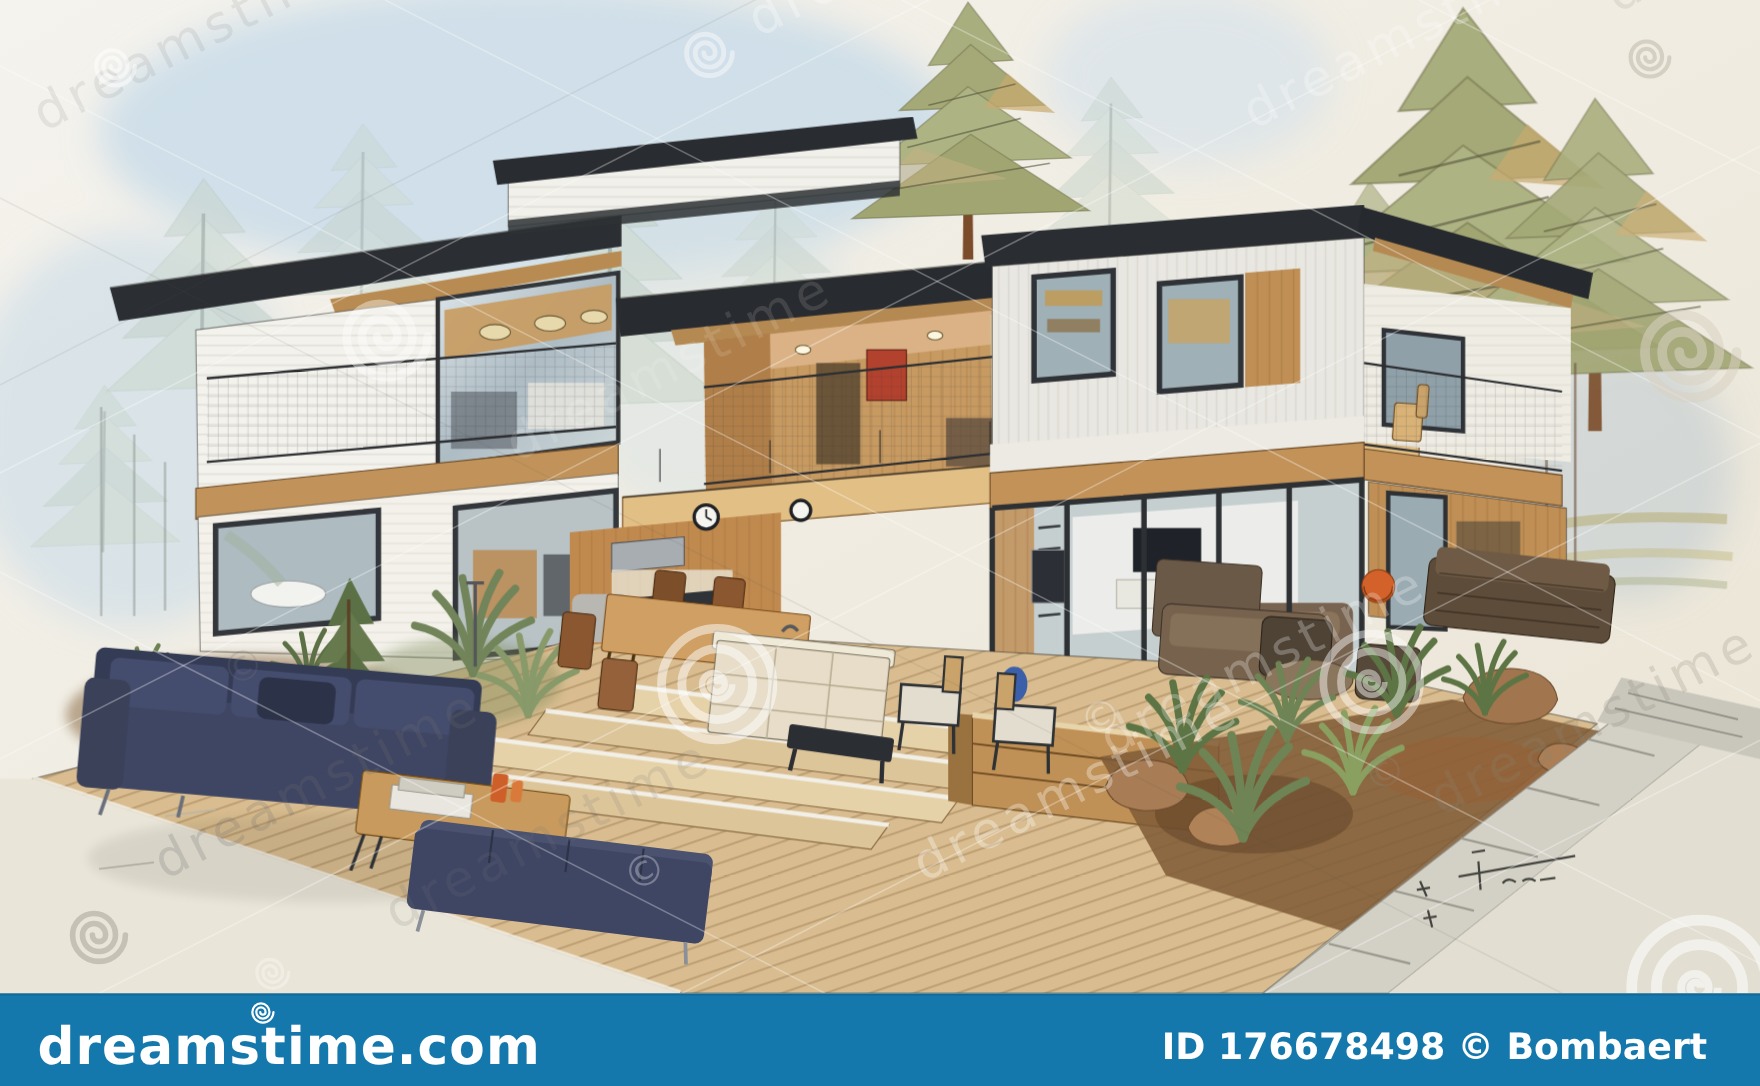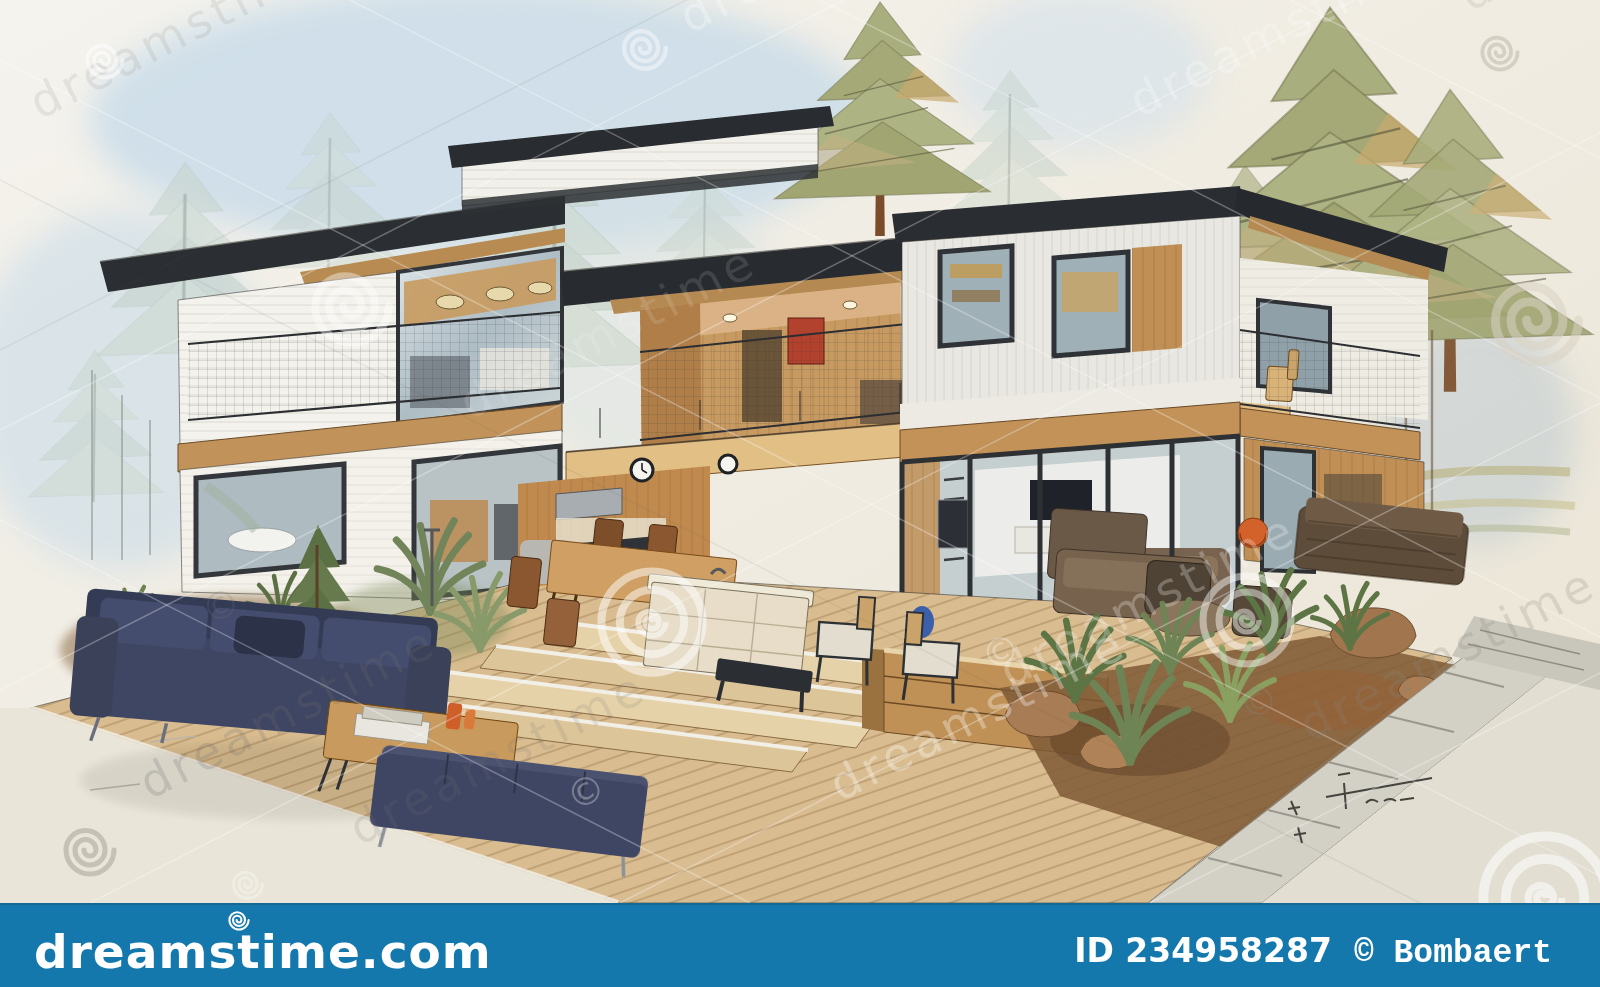--- a/index.html
+++ b/index.html
@@ -12,21 +12,21 @@
   .ink{stroke:#2e2e2c;stroke-opacity:.55;fill:none;}
   
   .footer{position:absolute;left:0;top:903px;width:1600px;height:97px;
           background:#1478ad;display:flex;align-items:center;
           box-shadow:inset 0 2px 0 rgba(0,0,0,.12);}
   .logo{position:relative;margin-left:34px;}
   .logo-text{color:#ffffff;font-weight:700;font-size:47px;letter-spacing:1px;}
   .logo-spiral{position:absolute;left:193px;top:-16px;width:24px;height:24px;color:#ffffff;}
   .credit{margin-left:auto;margin-right:48px;color:#ffffff;font-weight:700;font-size:33px;
           display:flex;align-items:baseline;}
-  .credit span + span{margin-left:22px;font-family:Liberation Mono, monospace;}
+  .credit span + span{margin-left:11px;}
 </style>
 </head>
 <body>
 
 <div class="canvas">
 
 <svg class="scene" width="1600" height="903" viewBox="0 0 1600 903" role="img" aria-label="Watercolor and ink architectural concept sketch of a modern flat-roof two-story house with cut-away interiors, wooden terrace, navy outdoor sofas, pine trees and landscaped garden">
   <defs>
     <linearGradient id="paper" x1="0" y1="0" x2="1" y2="1">
       <stop offset="0" stop-color="#f5f3ee"></stop>
@@ -491,18 +491,18 @@
 </svg>
 
 <div class="footer">
   <div class="logo">
     <span class="logo-text">dreamstime.com</span>
     <svg class="logo-spiral" viewBox="-20 -20 40 40">
           <use href="#spiral"></use>
         </svg>
   </div>
   <div class="credit">
-    <span>ID 234958287</span>
+    <span>ID 176678498</span>
     <span>© Bombaert</span>
   </div>
 </div>
 
 </div>
 
 </body></html>

